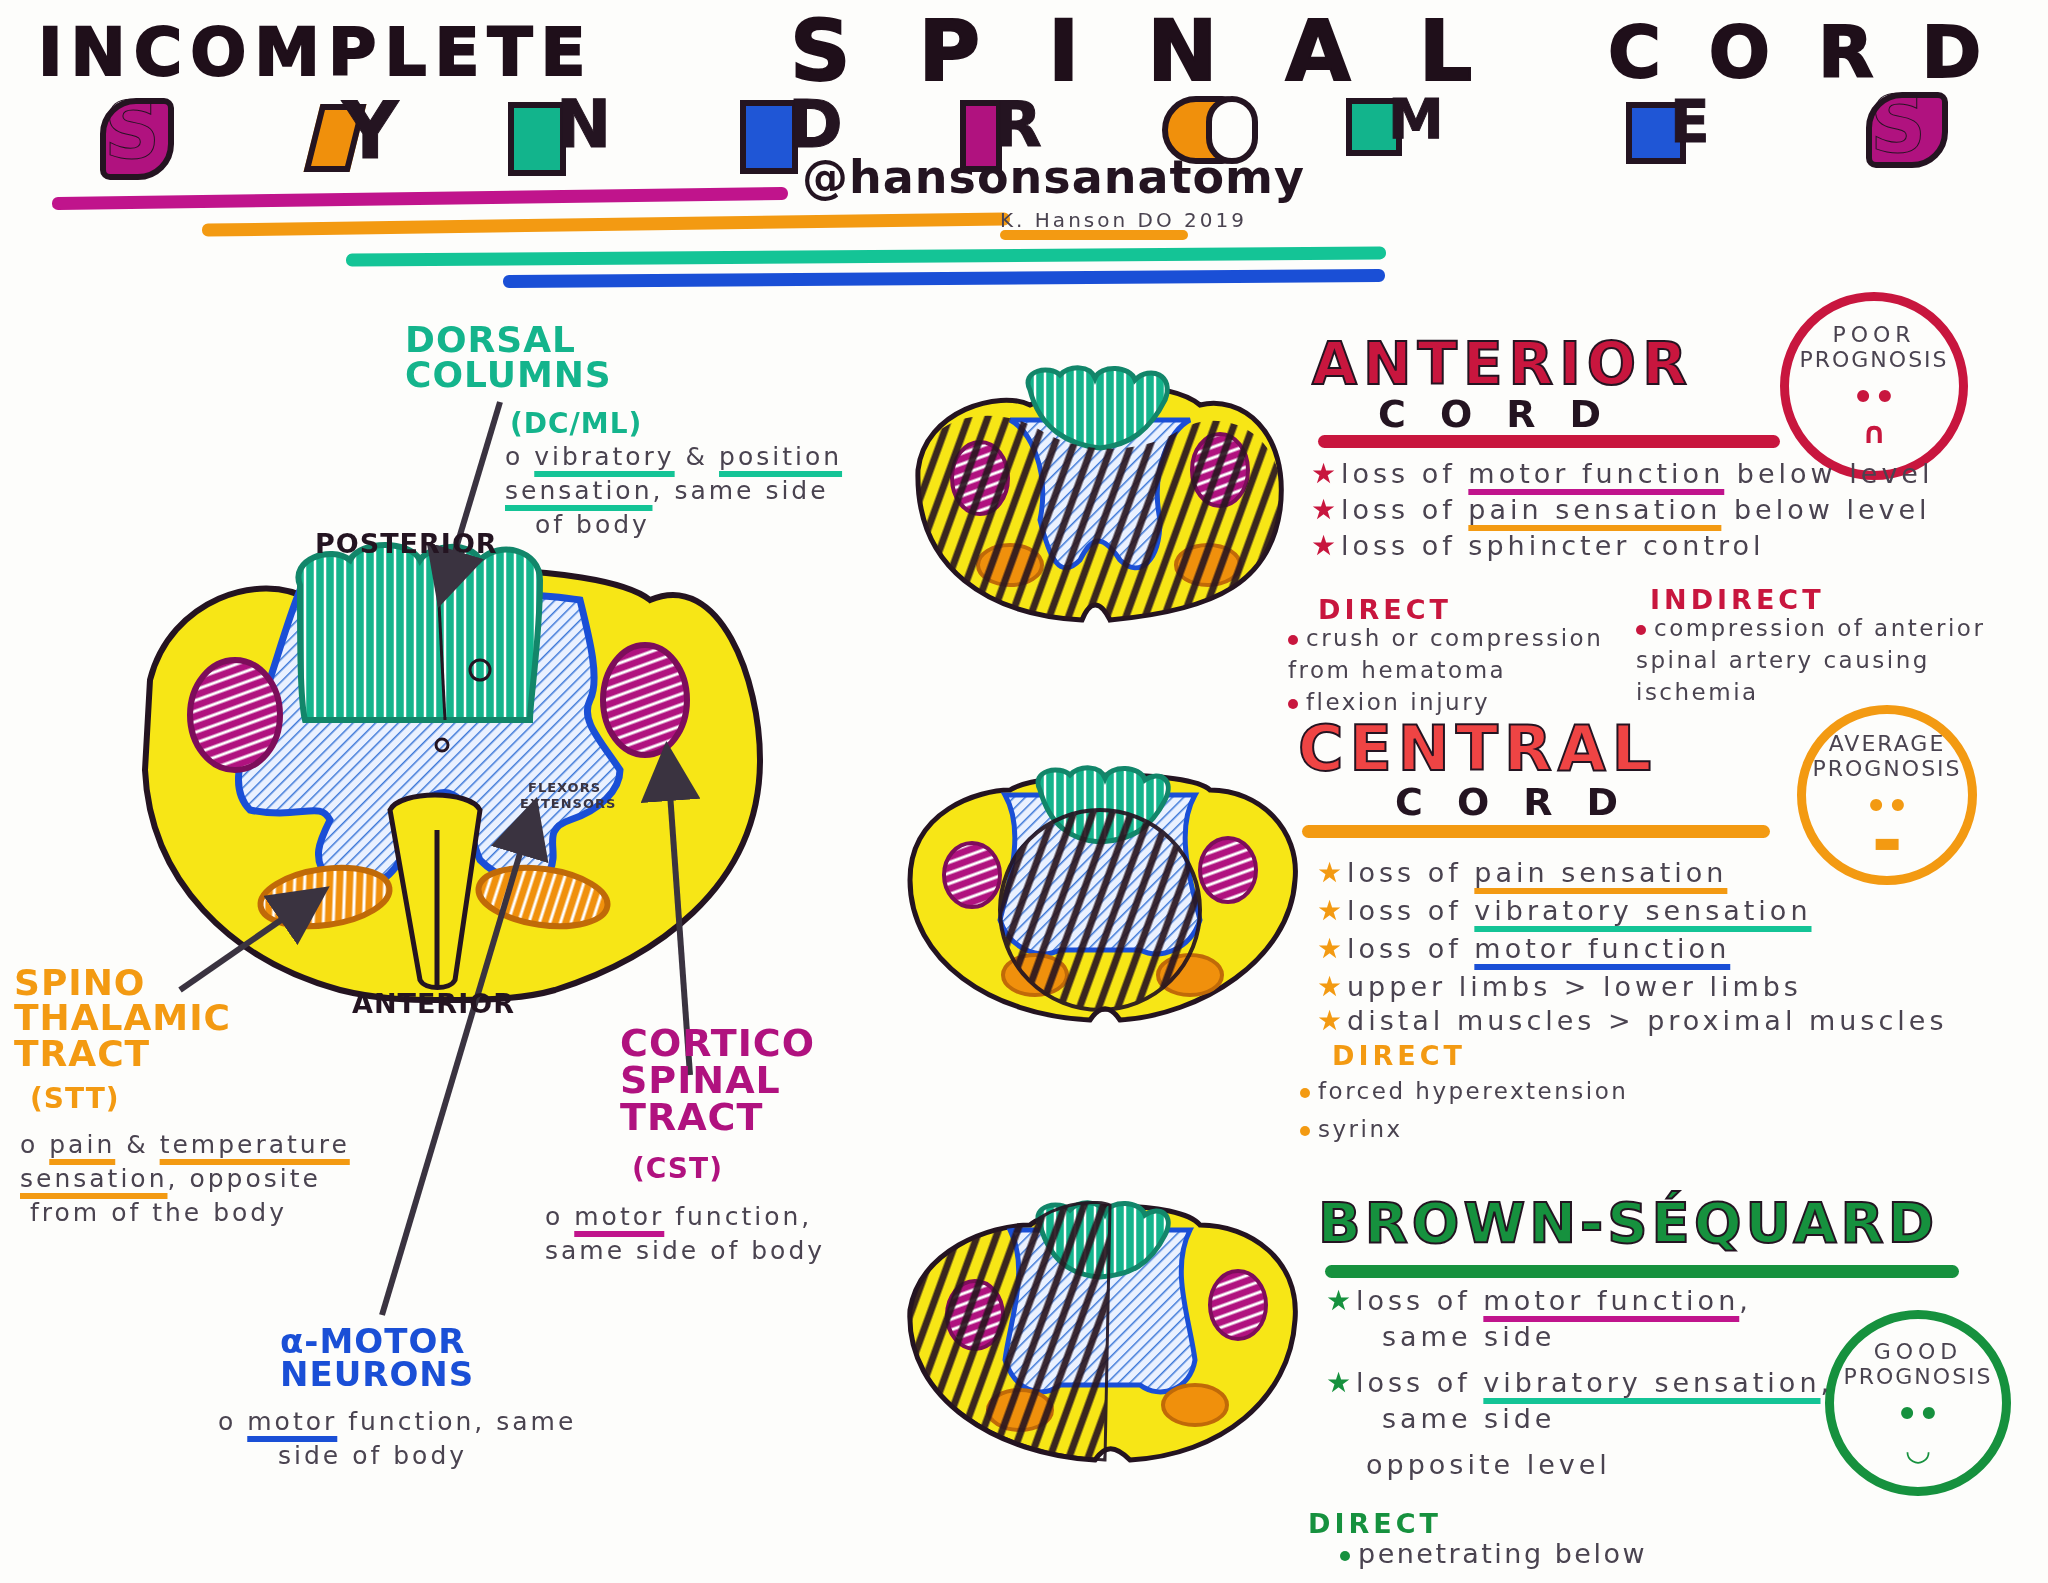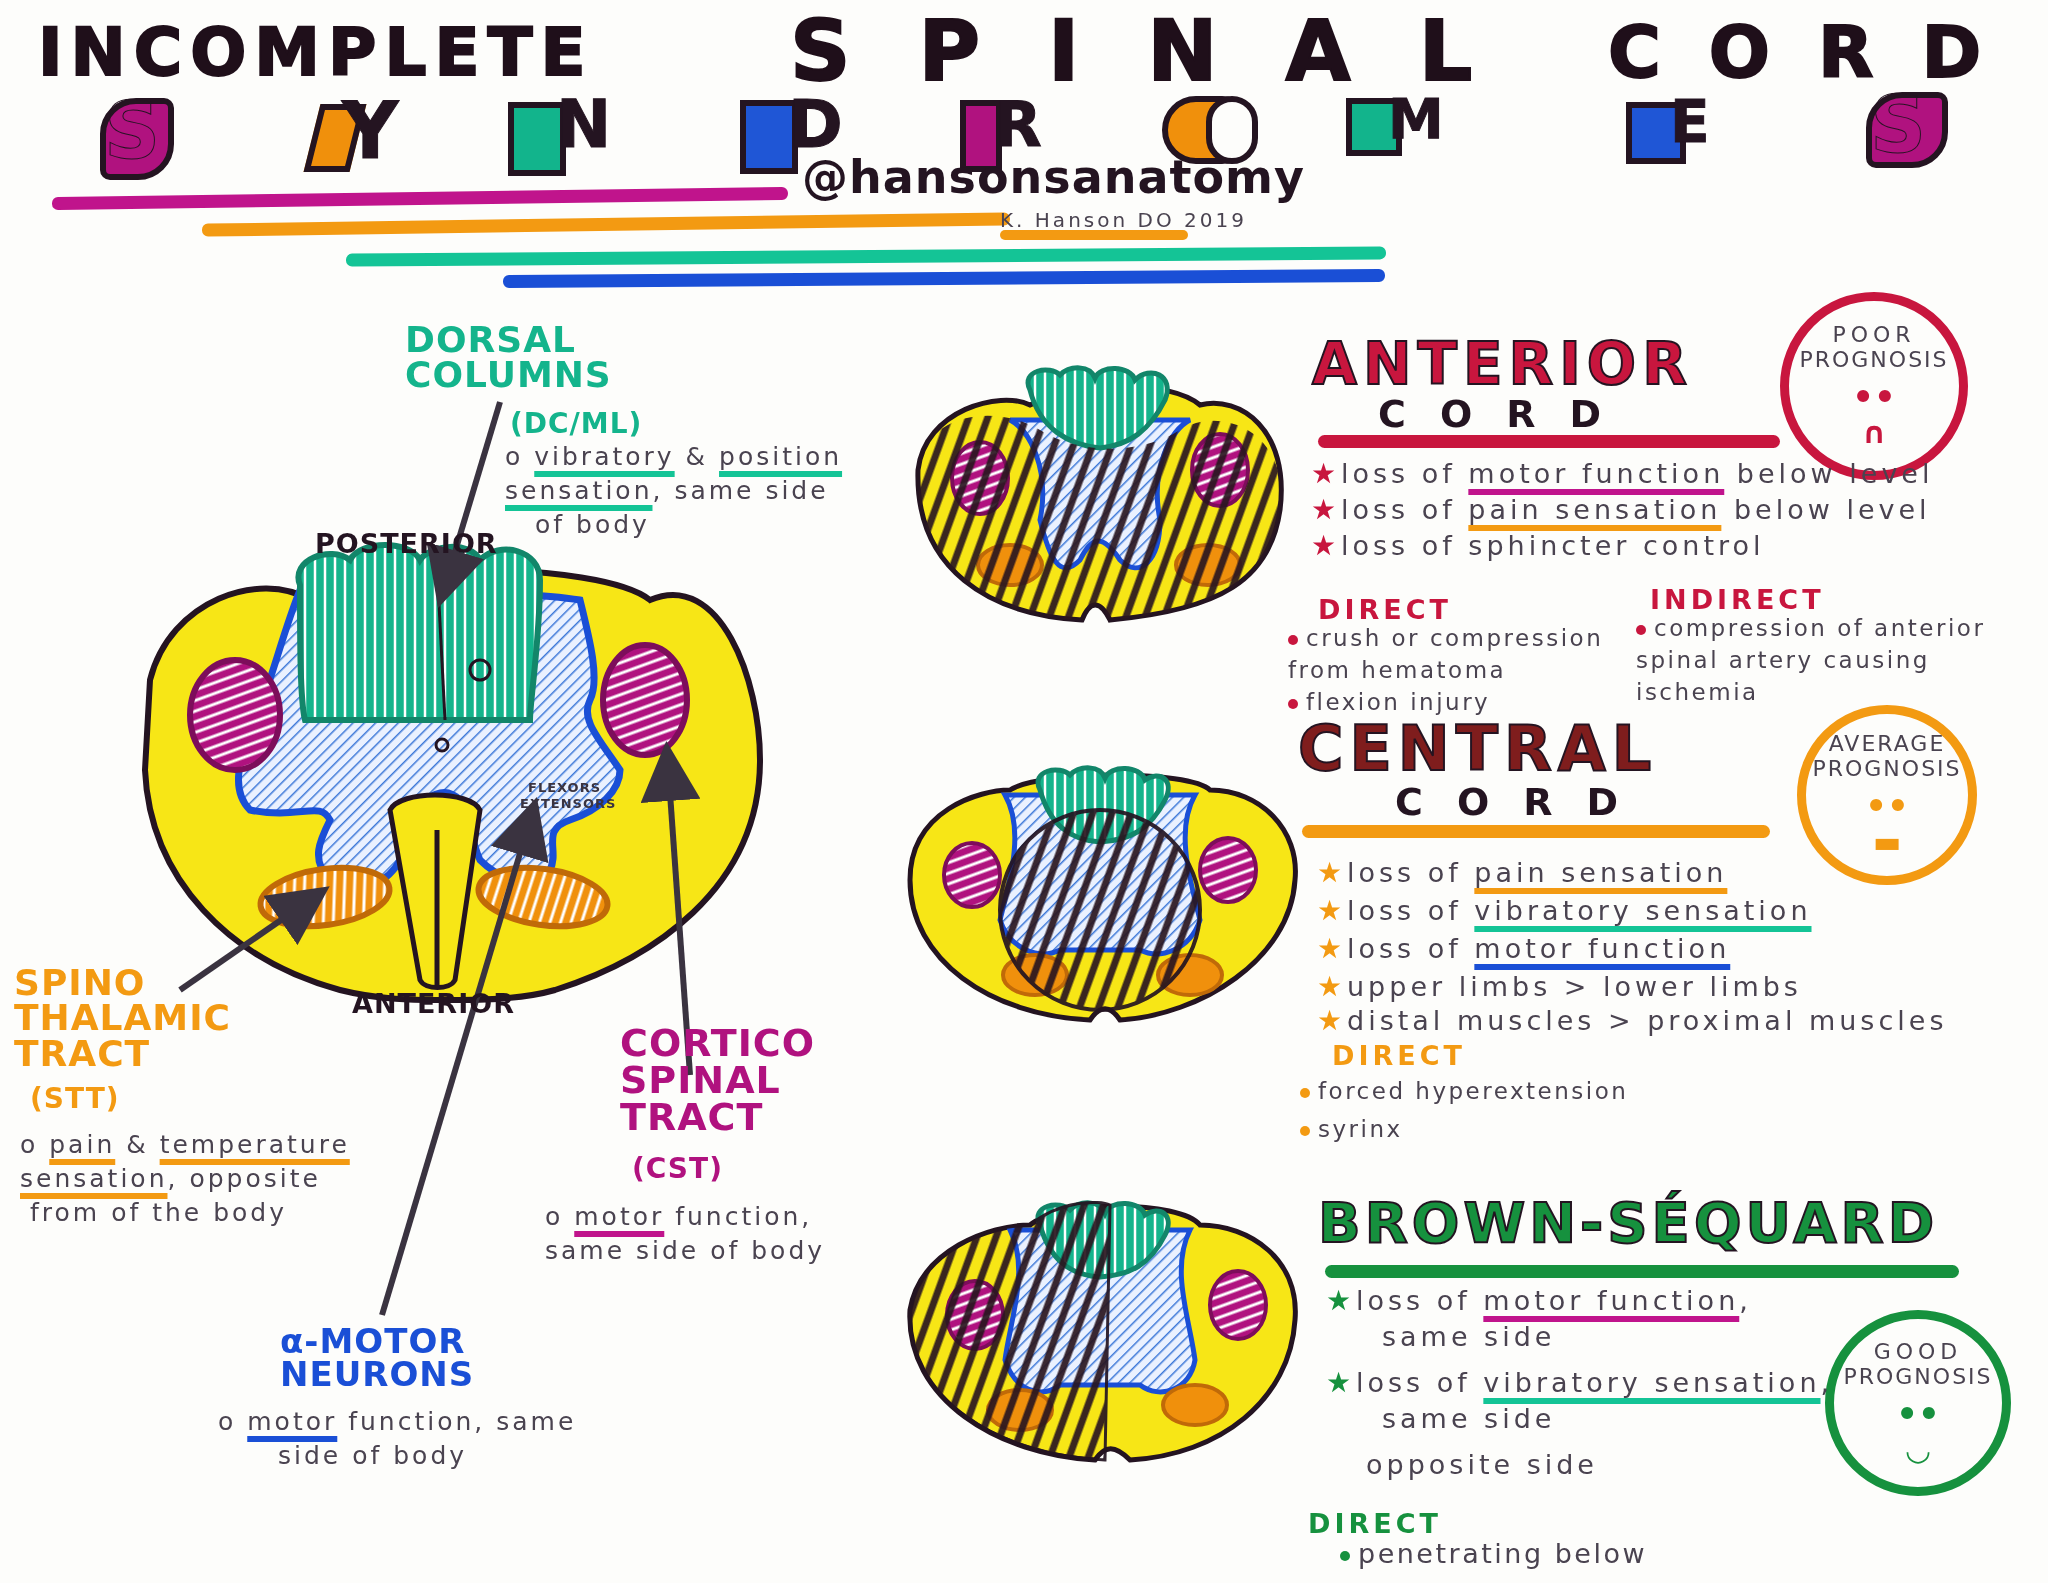--- a/index.html
+++ b/index.html
@@ -238,21 +238,21 @@
     <li><span class="dot" style="background:#c8163e;"></span><span>crush or compression from hematoma</span></li>
     <li><span class="dot" style="background:#c8163e;"></span><span>flexion injury</span></li>
   </ul>
   <div class="sub-head" style="left:1650px;top:584px;color:#c8163e;">INDIRECT</div>
   <ul class="sub-list" style="left:1636px;top:612px;width:360px;">
     <li><span class="dot" style="background:#c8163e;"></span><span>compression of anterior spinal artery causing ischemia</span></li>
   </ul>
 </div>
 
 <div>
-  <div class="section-title" style="left:1298px;top:712px;font-size:62px;-webkit-text-stroke:2px #241421;color:#7f1d1d;">CENTRAL</div>
+  <div class="section-title" style="left:1298px;top:712px;font-size:62px;-webkit-text-stroke:2px #241421;color:#ef4444;">CENTRAL</div>
   <div class="section-sub" style="left:1395px;top:780px;">CORD</div>
   <div class="section-rule" style="left:1302px;top:825px;width:468px;background:#f39a12;"></div>
 
   <div class="prog" style="left:1797px;top:705px;width:162px;height:162px;border-color:#f39a12;">
     <div class="p2">AVERAGE</div>
     <div class="p2">PROGNOSIS</div>
     <div class="face" style="color:#f39a12;">••<br><span style="font-size:30px;">▬</span></div>
   </div>
 
   <ul class="bullet-list" style="left:1316px;top:853px;">
@@ -278,20 +278,20 @@
     <div class="p1">GOOD</div>
     <div class="p2">PROGNOSIS</div>
     <div class="face" style="color:#16913e;">••<br><span style="font-size:30px;">◡</span></div>
   </div>
 
   <ul class="bullet-list" style="left:1325px;top:1282px;">
     <li><span class="star" style="color:#16913e;">★</span><span>loss of </span><span class="ul" style="text-decoration-color:#c0148c;">motor function</span><span>,</span></li>
     <li style="padding-left:56px;margin-bottom:10px;"><span>same side</span></li>
     <li><span class="star" style="color:#16913e;">★</span><span>loss of </span><span class="ul" style="text-decoration-color:#14c496;">vibratory sensation</span><span>,</span></li>
     <li style="padding-left:56px;margin-bottom:10px;"><span>same side</span></li>
-    <li style="padding-left:40px;"><span>opposite side</span></li>
+    <li style="padding-left:40px;"><span>opposite level</span></li>
   </ul>
 
   <div class="sub-head" style="left:1308px;top:1508px;color:#16913e;">DIRECT</div>
   <ul class="sub-list" style="left:1340px;top:1538px;">
     <li style="font-size:27px;"><span class="dot" style="background:#16913e;"></span><span>penetrating below</span></li>
   </ul>
 </div>
 
 </body></html>

